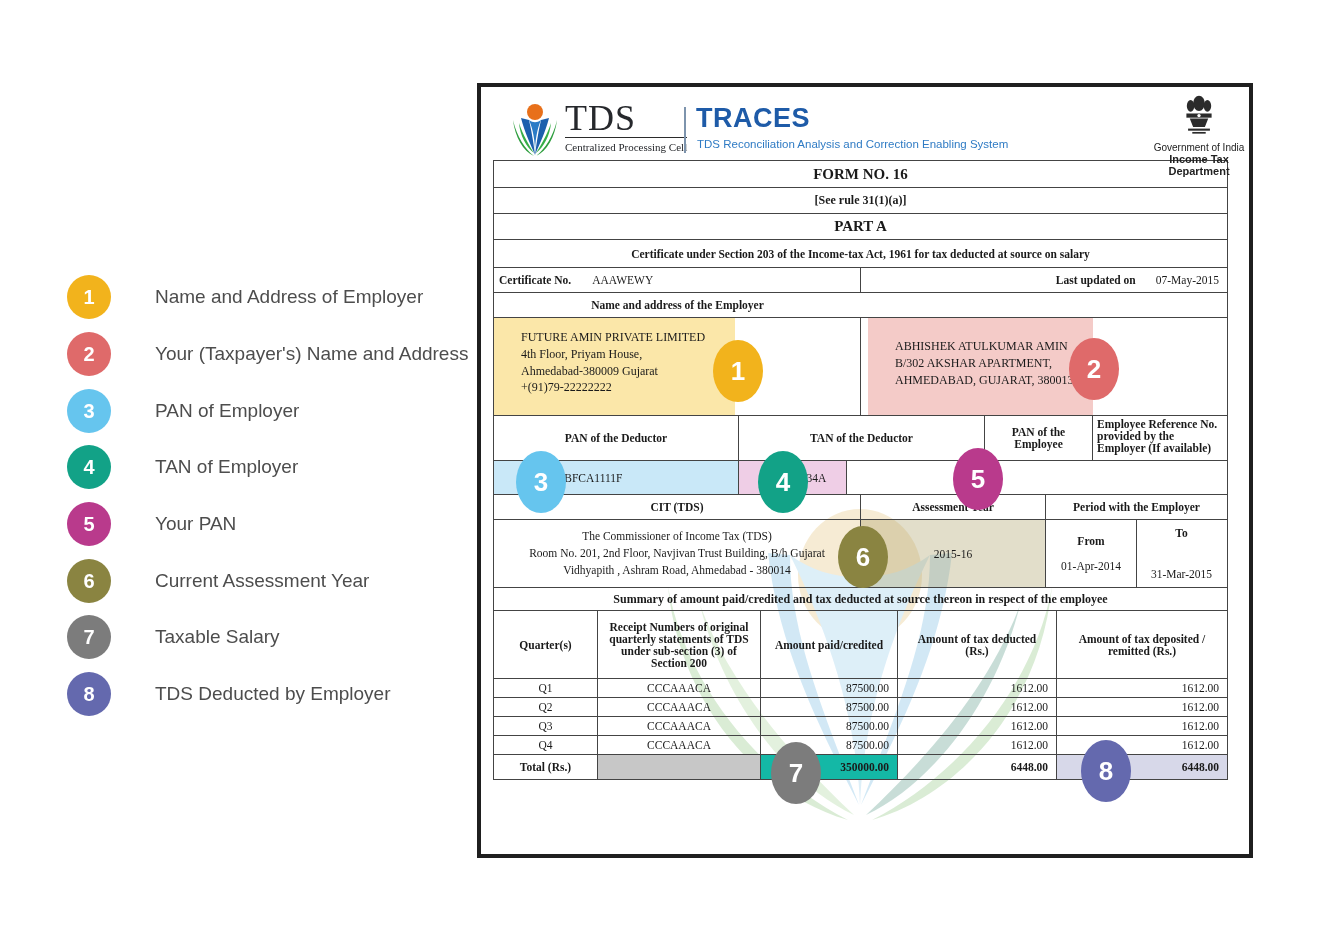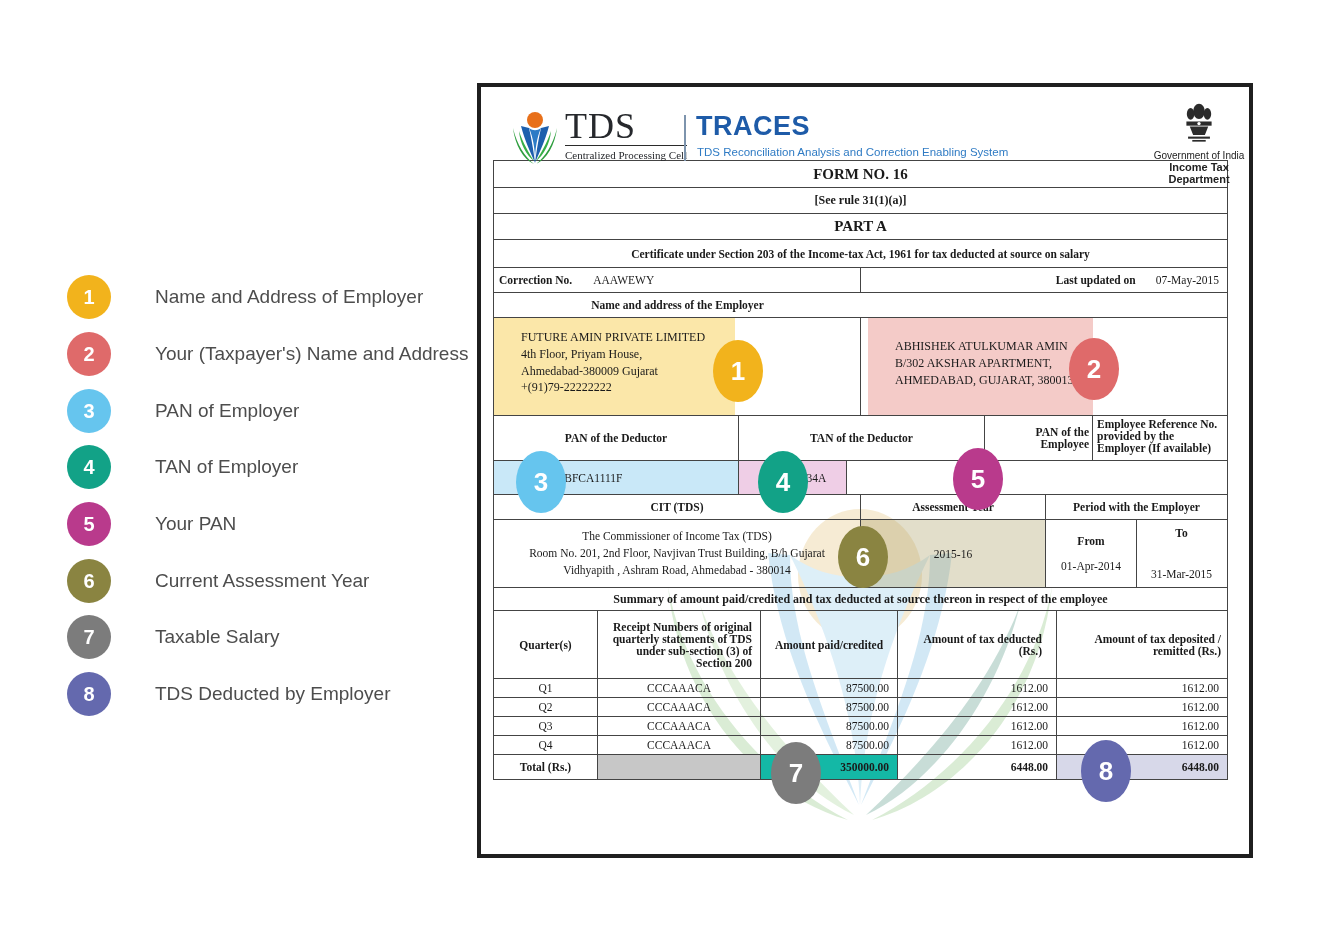--- a/index.html
+++ b/index.html
@@ -13,39 +13,39 @@
 
   .b1{background:#F2B31C}.b2{background:#DF6A6A}.b3{background:#66C5EE}.b4{background:#12A287}
   .b5{background:#B93A8C}.b6{background:#8A8441}.b7{background:#7C7C7C}.b8{background:#6469AE}
 
   
   .document{position:absolute;left:477px;top:83px;width:776px;height:775px;background:#fff;
             border:4px solid #1f1f1f;box-sizing:border-box;font-family:"Liberation Serif",serif;color:#1a1a1a;}
   .watermark{position:absolute;left:159px;top:388px;width:440px;height:345px;z-index:0;opacity:.55;}
 
   
-  .doc-header{position:absolute;left:0;top:12px;width:768px;height:73px;z-index:2;}
+  .doc-header{position:absolute;left:0;top:4px;width:768px;height:73px;z-index:2;}
   .tds-logo{position:absolute;left:30px;top:12px;}
   .tds-word{position:absolute;left:84px;top:6px;font:normal 36px "Liberation Serif",serif;color:#26282c;letter-spacing:1px;}
   .tds-rule{position:absolute;left:84px;top:46px;width:122px;height:1px;background:#2b2b2b;}
   .tds-sub{position:absolute;left:84px;top:50px;font:normal 11px "Liberation Serif",serif;color:#26282c;white-space:nowrap;}
   .hdr-divider{position:absolute;left:203px;top:16px;width:2px;height:46px;background:#7d94ad;}
   .traces-title{position:absolute;left:215px;top:12px;font:bold 27px "Liberation Sans",sans-serif;color:#1E5BA8;letter-spacing:.5px;}
   .traces-sub{position:absolute;left:216px;top:47px;font:normal 11.5px "Liberation Sans",sans-serif;color:#2F7BC4;white-space:nowrap;}
   .emblem{position:absolute;left:658px;top:4px;width:120px;text-align:center;}
   .gov1{font:normal 10px "Liberation Sans",sans-serif;color:#222;margin-top:1px;}
   .gov2{font:bold 11px "Liberation Sans",sans-serif;color:#222;}
 
   
   .stack{position:absolute;left:12px;top:73px;width:733px;border:1px solid #444;box-sizing:content-box;z-index:1;background:transparent;}
   .row{position:relative;display:flex;box-sizing:border-box;border-top:1px solid #444;align-items:stretch;}
   .row:first-child{border-top:none;}
   .cell{position:relative;box-sizing:border-box;border-right:1px solid #444;display:flex;align-items:center;justify-content:center;text-align:center;}
   .cell:last-child{border-right:none;}
-  .bold{font-weight:bold;text-align:right;}
+  .bold{font-weight:bold;}
   .fs15{font-size:15px}.fs12{font-size:12px}.fs11{font-size:11.5px}
   .right-align{justify-content:flex-end;text-align:right;}
   .amount{justify-content:flex-end;text-align:right;padding-right:8px;font-size:11.5px;}
 
   .hl{position:absolute;top:0;bottom:0;z-index:0;}
   .addr-text{position:relative;z-index:1;font-size:12px;line-height:1.4;text-align:left;}
 
   
   .badge{position:absolute;width:50px;height:62px;border-radius:50%;transform:translate(-50%,-50%);
          display:flex;align-items:center;justify-content:center;color:#fff;
@@ -164,21 +164,21 @@
     <div class="row" style="height:26px">
       <div class="cell bold fs15" style="width:733px">PART A</div>
     </div>
 
     <div class="row" style="height:28px">
       <div class="cell bold fs11" style="width:733px">Certificate under Section 203 of the Income-tax Act, 1961 for tax deducted at source on salary</div>
     </div>
 
     <div class="row" style="height:25px">
       <div class="cell fs11" style="width:367px;justify-content:flex-start;padding-left:5px">
-        <span class="bold">Correction No.</span>
+        <span class="bold">Certificate No.</span>
         <span style="margin-left:21px">AAAWEWY</span>
       </div>
       <div class="cell fs11 right-align" style="width:366px;padding-right:8px">
         <span class="bold">Last updated on</span>
         <span style="margin-left:20px">07-May-2015</span>
       </div>
     </div>
 
     <div class="row" style="height:25px">
       <div class="cell bold fs11" style="width:367px">Name and address of the Employer</div>

